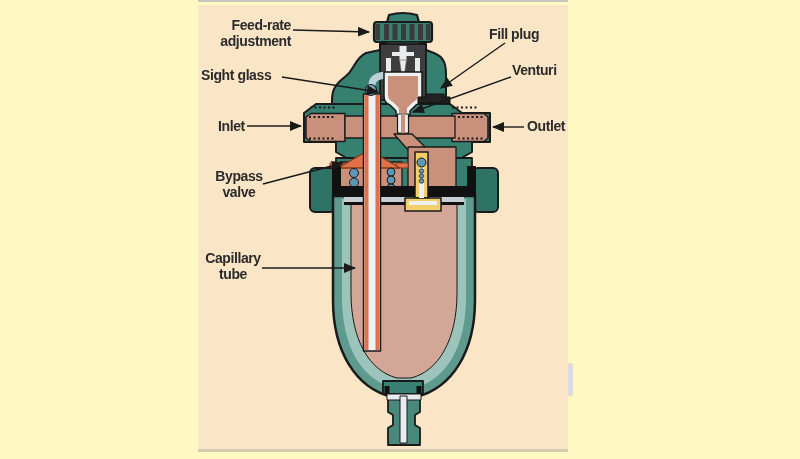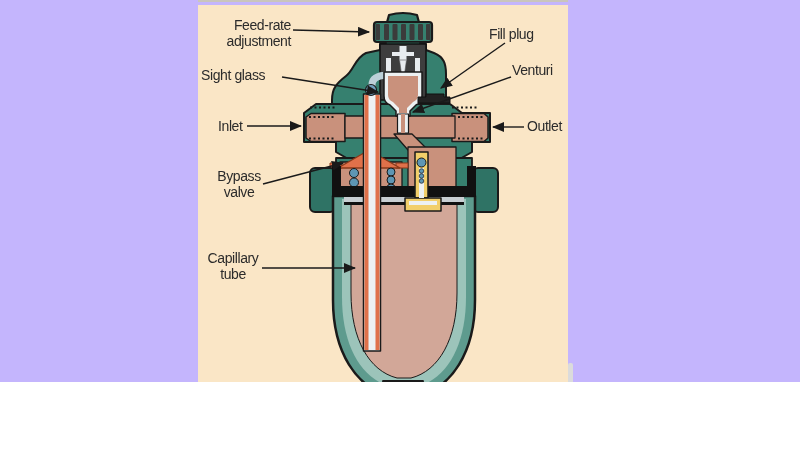--- a/index.html
+++ b/index.html
@@ -1,18 +1,19 @@
 <!DOCTYPE html>
 <html><head>
 <meta charset="utf-8">
 <style>
   html,body{margin:0;padding:0;background:#ffffff;}
   .canvas{
-    position:relative;width:800px;height:382px;background:#c4b5fd;overflow:hidden;
+    position:relative;width:800px;height:459px;background:#fef9c3;overflow:hidden;
     font-family:"Liberation Sans", sans-serif;
+    font-weight:bold;
   }
   .canvas svg{position:absolute;left:0;top:0;}
   text.lbl{
     font-family:"Liberation Sans", sans-serif;
     font-size:14px;
     letter-spacing:-0.4px;
     fill:#2b2b2b;
   }
 </style>
 </head>

